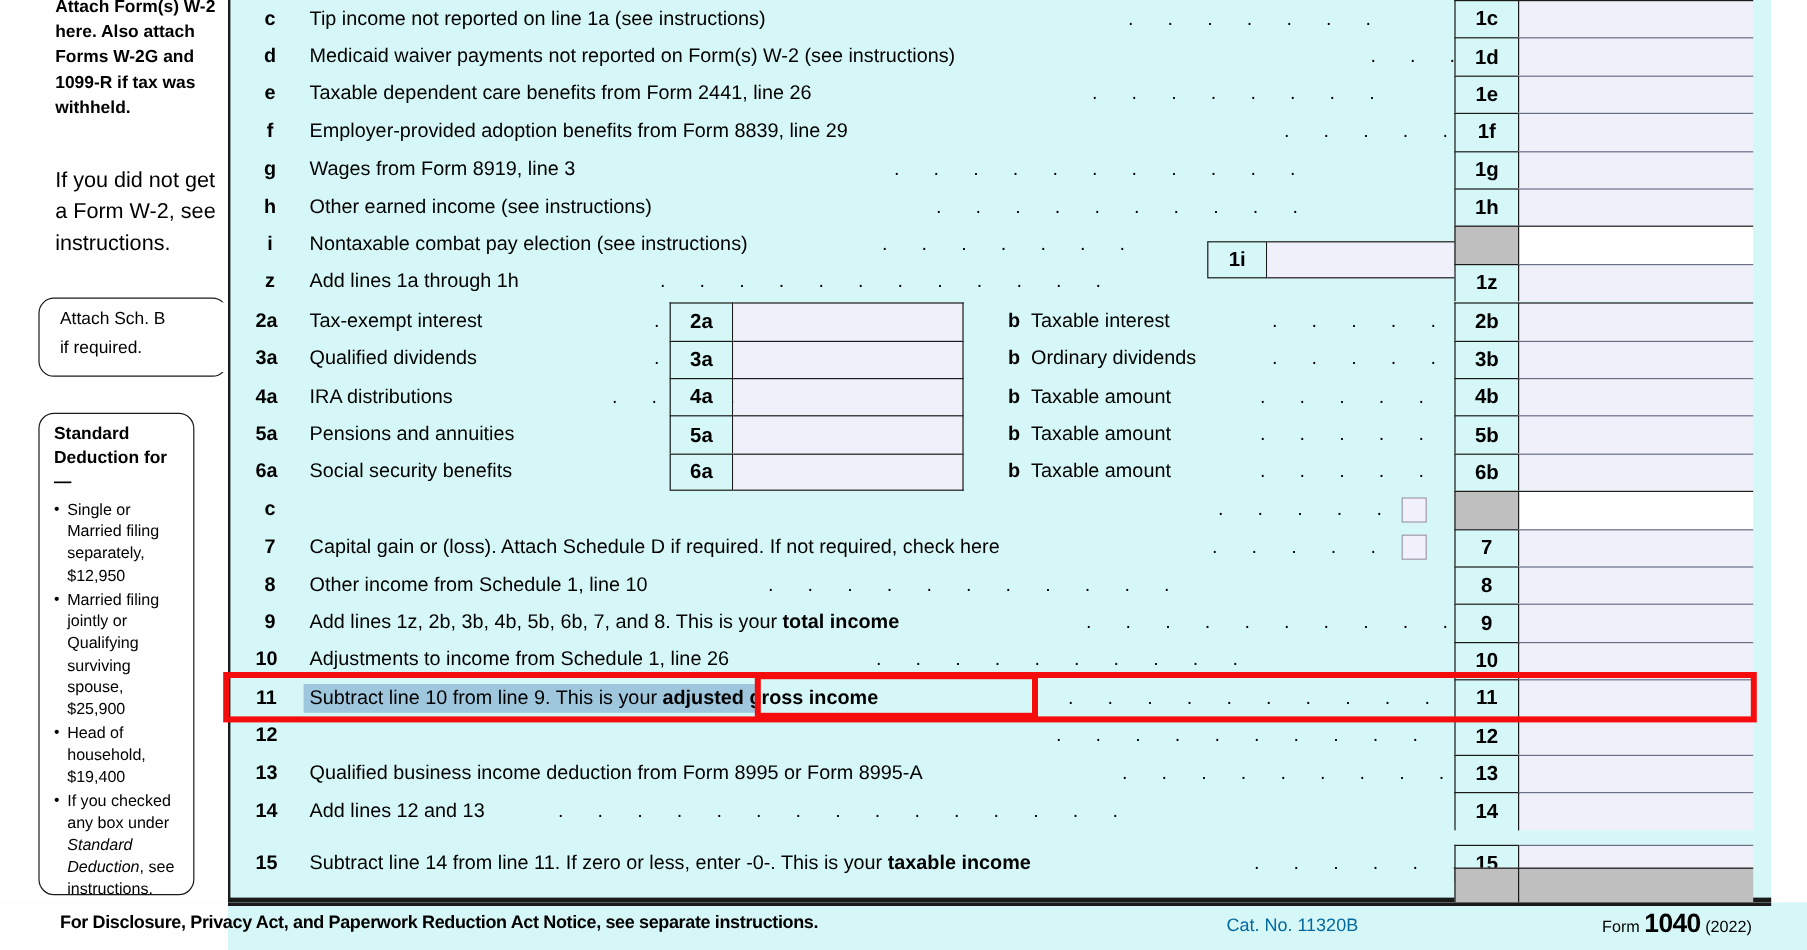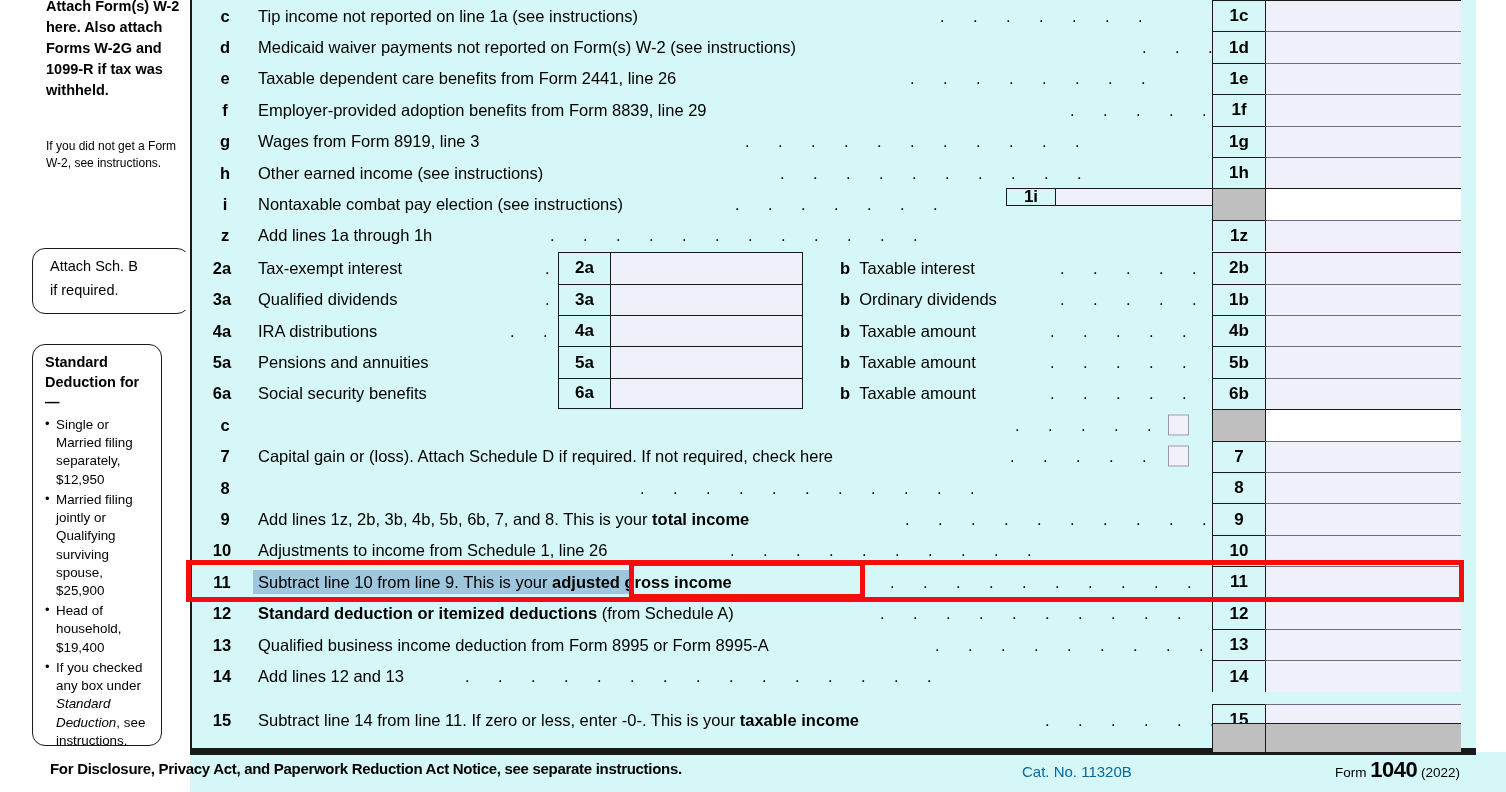--- a/index.html
+++ b/index.html
@@ -29,21 +29,21 @@
     width: 144px;
     font-size: 14.5px;
     font-weight: bold;
     line-height: 1.44;
     color: #000;
   }
   .attach-note2 {
     position: absolute;
     left: 46px; top: 138px;
     width: 144px;
-    font-size: 12px;
+    font-size: 18px;
     font-weight: normal;
     line-height: 1.44;
     color: #000;
   }
 
   .rbox {
     position: absolute;
     border: 1.6px solid #1a1a1a;
     border-radius: 14px;
     background: #ffffff;
@@ -382,21 +382,21 @@
         <div class="lbl">h</div>
         <div class="txt" style="left: 68px;">Other earned income (see instructions)</div>
         <div class="leader" style="left: 590px;"><span>.</span><span>.</span><span>.</span><span>.</span><span>.</span><span>.</span><span>.</span><span>.</span><span>.</span><span>.</span></div>
         <div class="numcell">1h</div>
         <div class="amtcell"></div>
       </div>
       <div class="row" style="top: 188.4px; left: 190px;">
         <div class="lbl">i</div>
         <div class="txt" style="left: 68px;">Nontaxable combat pay election (see instructions)</div>
         <div class="leader" style="left: 545px;"><span>.</span><span>.</span><span>.</span><span>.</span><span>.</span><span>.</span><span>.</span></div>
-        <div id="box1i" style="position: absolute; left: 780px; top: 0; height: 18px; display: flex; padding-left: 36px;">
+        <div id="box1i" style="position: absolute; left: 780px; top: 13px; height: 31px; display: flex; padding-left: 36px;">
           <div class="sn">1i</div>
           <div class="sv"></div>
         </div>
         <div class="numcell gray"></div>
         <div class="amtcell white"></div>
       </div>
       <div class="row" style="top: 219.8px; left: 190px;">
         <div class="lbl">z</div>
         <div class="txt" style="left: 68px;">Add lines 1a through 1h</div>
         <div class="leader" style="left: 360px;"><span>.</span><span>.</span><span>.</span><span>.</span><span>.</span><span>.</span><span>.</span><span>.</span><span>.</span><span>.</span><span>.</span><span>.</span></div>
@@ -419,21 +419,21 @@
       <div class="row" style="top: 283.6px; left: 190px;">
         <div class="lbl wide">3a</div>
         <div class="txt" style="left: 68px;">Qualified dividends</div>
         <div class="leader" style="left: 355px;"><span>.</span><span>.</span><span>.</span></div>
         <div class="subbox" style="left: 368px;">
           <div class="sn">3a</div>
           <div class="sv"></div>
         </div>
         <div class="blbl" style="left: 650px;"><b>b</b>&nbsp;&nbsp;Ordinary dividends</div>
         <div class="leader" style="left: 870px;"><span>.</span><span>.</span><span>.</span><span>.</span><span>.</span></div>
-        <div class="numcell">1b</div>
+        <div class="numcell">3b</div>
         <div class="amtcell"></div>
       </div>
       <div class="row" style="top: 315px; left: 190px;">
         <div class="lbl wide">4a</div>
         <div class="txt" style="left: 68px;">IRA distributions</div>
         <div class="leader" style="left: 320px;"><span>.</span><span>.</span><span>.</span><span>.</span></div>
         <div class="subbox" style="left: 368px;">
           <div class="sn">4a</div>
           <div class="sv"></div>
         </div>
@@ -478,20 +478,21 @@
       <div class="row" style="top: 440.6px; left: 190px;">
         <div class="lbl">7</div>
         <div class="txt" style="left: 68px;">Capital gain or (loss). Attach Schedule D if required. If not required, check here</div>
         <div class="leader" style="left: 820px;"><span>.</span><span>.</span><span>.</span><span>.</span><span>.</span><span>.</span></div>
         <div class="chk" style="left: 978px;"></div>
         <div class="numcell">7</div>
         <div class="amtcell"></div>
       </div>
       <div class="row" style="top: 472px; left: 190px;">
         <div class="lbl">8</div>
+        <div class="txt" style="left: 68px;">Other income from Schedule 1, line 10</div>
         <div class="leader" style="left: 450px;"><span>.</span><span>.</span><span>.</span><span>.</span><span>.</span><span>.</span><span>.</span><span>.</span><span>.</span><span>.</span><span>.</span></div>
         <div class="numcell">8</div>
         <div class="amtcell"></div>
       </div>
       <div class="row" style="top: 503.4px; left: 190px;">
         <div class="lbl">9</div>
         <div class="txt" style="left: 68px;">Add lines 1z, 2b, 3b, 4b, 5b, 6b, 7, and 8. This is your <b>total income</b></div>
         <div class="leader" style="left: 715px;"><span>.</span><span>.</span><span>.</span><span>.</span><span>.</span><span>.</span><span>.</span><span>.</span><span>.</span><span>.</span><span>.</span></div>
         <div class="numcell">9</div>
         <div class="amtcell"></div>
@@ -506,21 +507,20 @@
       <div class="row" style="top: 566.2px; left: 190px;">
         <div class="sel-hl" style="left: 63px; width: 380px;"></div>
         <div class="lbl wide">11</div>
         <div class="txt" style="left: 68px;">Subtract line 10 from line 9. This is your <b>adjusted gross income</b></div>
         <div class="leader" style="left: 700px;"><span>.</span><span>.</span><span>.</span><span>.</span><span>.</span><span>.</span><span>.</span><span>.</span><span>.</span><span>.</span></div>
         <div class="numcell">11</div>
         <div class="amtcell"></div>
       </div>
       <div class="row" style="top: 597.6px; left: 190px;">
         <div class="lbl wide">12</div>
-        <div class="txt" style="left: 68px;"><b>Standard deduction or itemized deductions</b> (from Schedule A)</div>
         <div class="leader" style="left: 690px;"><span>.</span><span>.</span><span>.</span><span>.</span><span>.</span><span>.</span><span>.</span><span>.</span><span>.</span><span>.</span></div>
         <div class="numcell">12</div>
         <div class="amtcell"></div>
       </div>
       <div class="row" style="top: 629px; left: 190px;">
         <div class="lbl wide">13</div>
         <div class="txt" style="left: 68px;">Qualified business income deduction from Form 8995 or Form 8995-A</div>
         <div class="leader" style="left: 745px;"><span>.</span><span>.</span><span>.</span><span>.</span><span>.</span><span>.</span><span>.</span><span>.</span><span>.</span><span>.</span></div>
         <div class="numcell">13</div>
         <div class="amtcell"></div>

